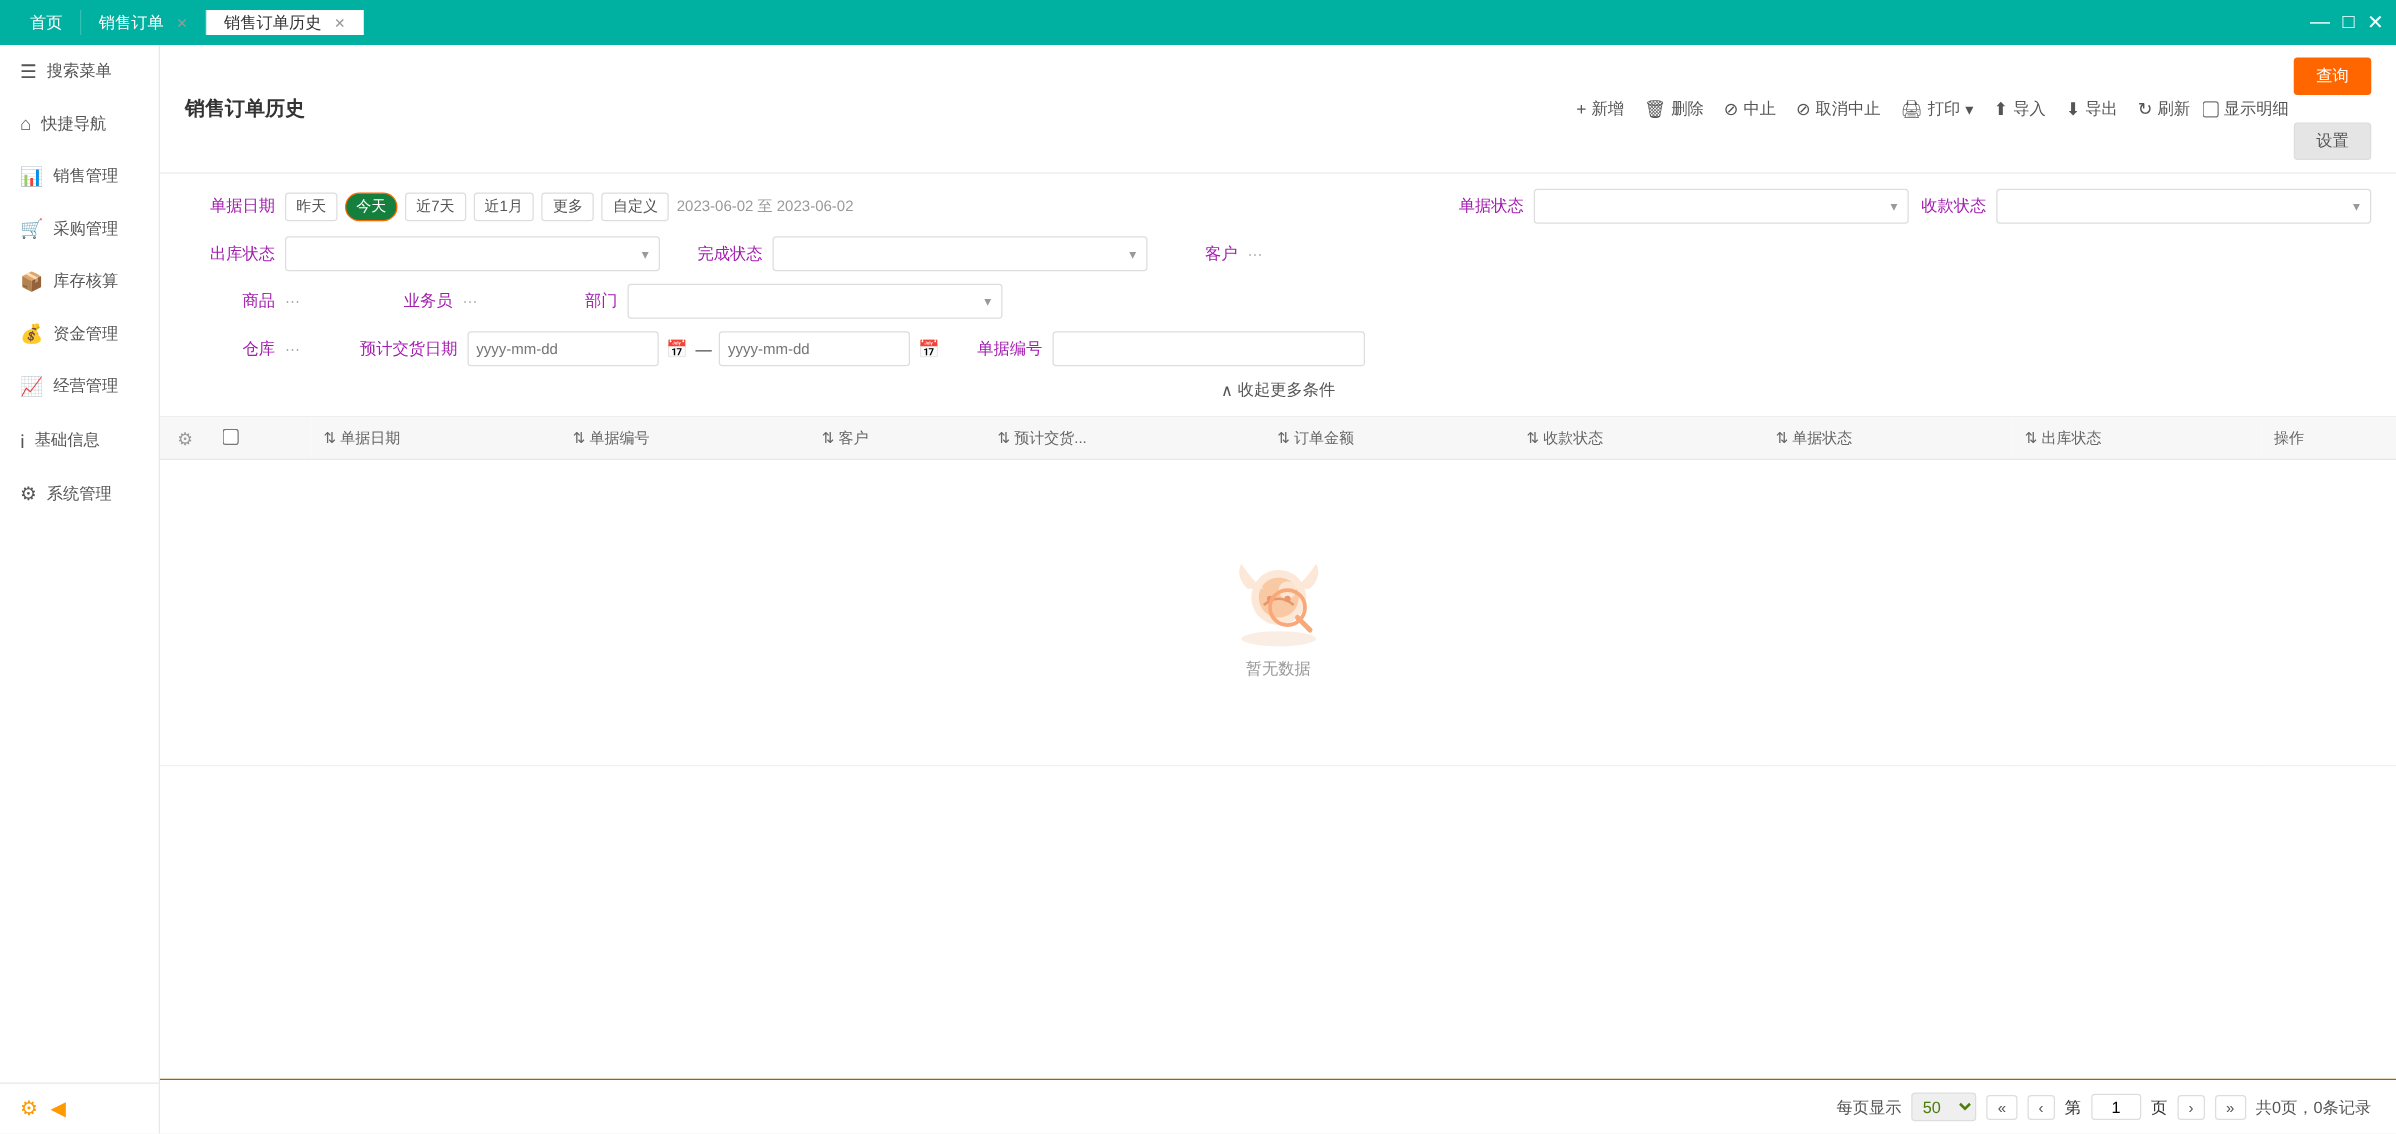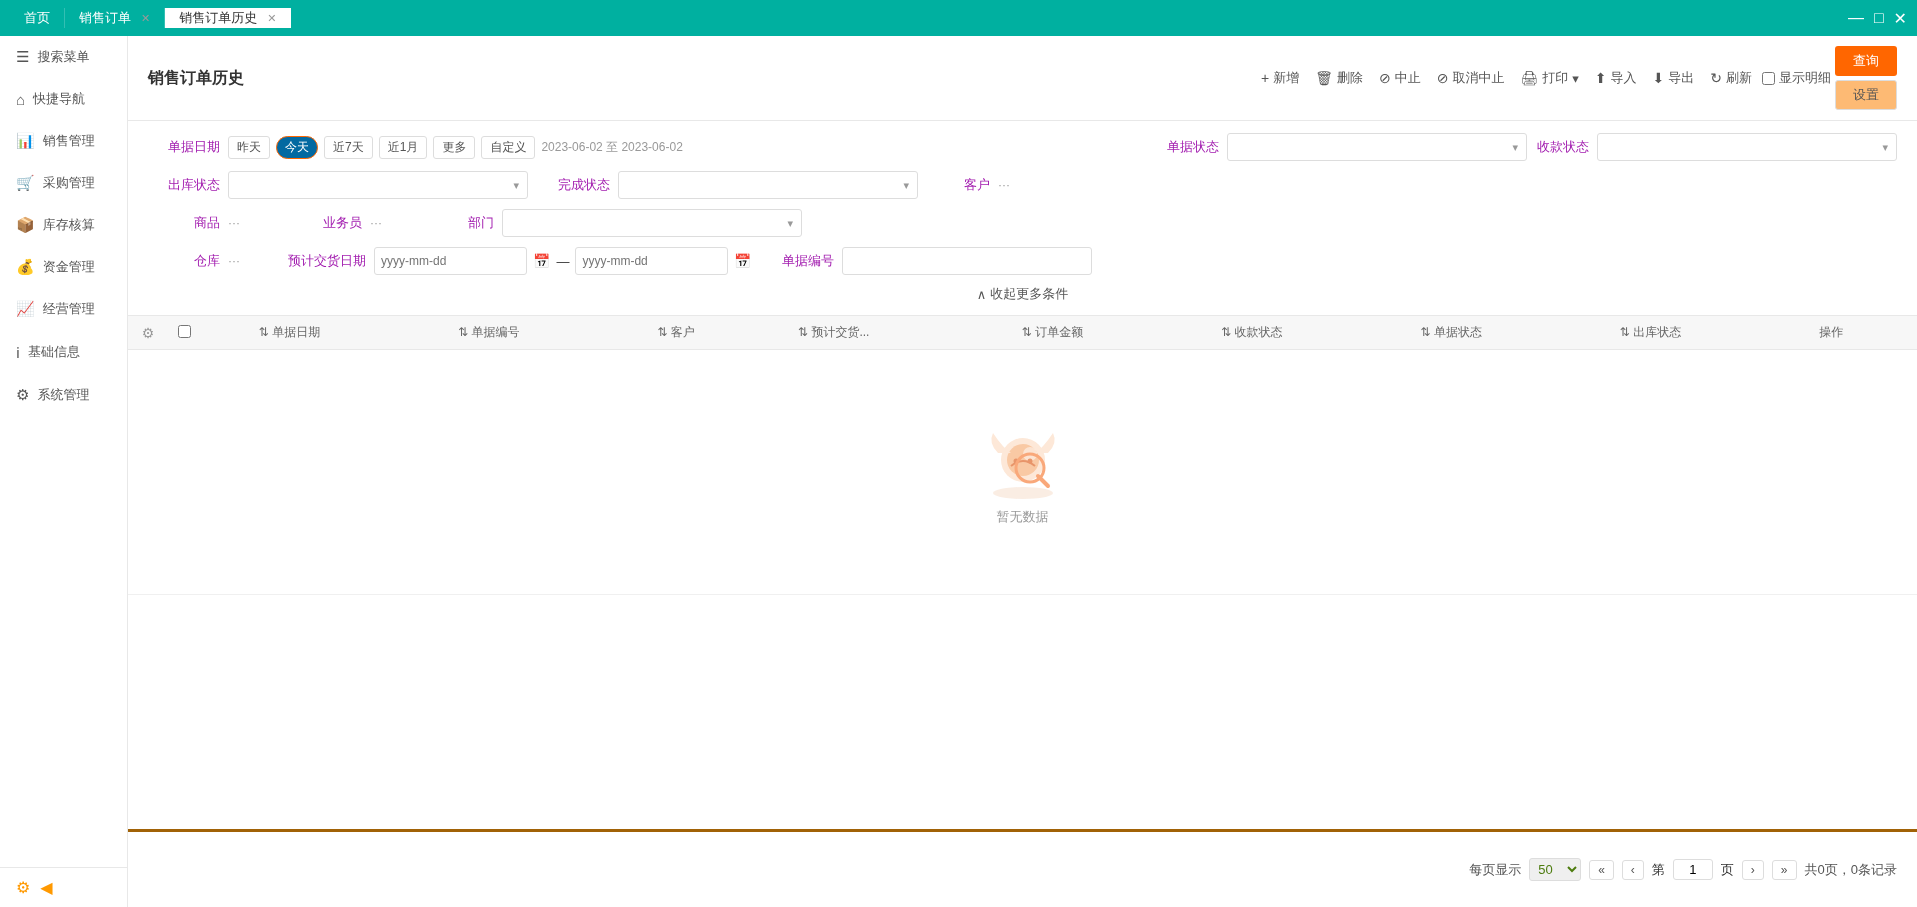--- a/index.html
+++ b/index.html
@@ -28,29 +28,29 @@
     .content { flex: 1; overflow: auto; display: flex; flex-direction: column; }
 
     
     .page-header { background: #fff; padding: 10px 20px; border-bottom: 1px solid #e8e8e8; display: flex; align-items: center; justify-content: space-between; flex-shrink: 0; }
     .page-title { font-size: 16px; font-weight: bold; color: #333; }
     .toolbar-btn { display: flex; align-items: center; gap: 4px; font-size: 13px; color: #555; cursor: pointer; padding: 4px 6px; }
     .toolbar-btn .t-icon { font-size: 14px; }
     .display-toggle { display: flex; align-items: center; gap: 4px; font-size: 13px; color: #555; }
     .display-toggle input { cursor: pointer; }
     .btn-query { background: #f60; color: #fff; border: none; border-radius: 3px; padding: 6px 18px; font-size: 13px; cursor: pointer; }
-    .btn-set { background: #fdba74; color: #555; border: 1px solid #ddd; border-radius: 3px; padding: 5px 14px; font-size: 13px; cursor: pointer; margin-top: 2px; }
+    .btn-set { background: #e5e5e5; color: #555; border: 1px solid #ddd; border-radius: 3px; padding: 5px 14px; font-size: 13px; cursor: pointer; margin-top: 2px; }
 
     
     .filter-area { background: #fff; padding: 12px 20px; border-bottom: 1px solid #e8e8e8; flex-shrink: 0; }
     .filter-row { display: flex; align-items: center; margin-bottom: 10px; gap: 0; }
     .filter-label { width: 80px; color: #a21caf; font-size: 13px; text-align: right; padding-right: 8px; flex-shrink: 0; }
     .filter-date-group { display: flex; align-items: center; gap: 6px; flex: 1; }
     .date-quick-btn { padding: 2px 8px; border-radius: 3px; font-size: 12px; cursor: pointer; border: 1px solid #ddd; color: #555; background: #fff; }
-    .date-quick-btn.active { background: #0369a1; color: #fff; border-color: #f60; border-radius: 20px; }
+    .date-quick-btn.active { background: #15803d; color: #fff; border-color: #f60; border-radius: 20px; }
     .date-range-text { font-size: 12px; color: #999; }
     .filter-select { display: flex; align-items: center; width: 320px; height: 28px; border: 1px solid #ddd; border-radius: 3px; padding: 0 8px; font-size: 13px; color: #555; cursor: pointer; justify-content: space-between; background: #fff; }
     .filter-select .arrow { color: #999; font-size: 11px; }
     .filter-input { width: 320px; height: 28px; border: 1px solid #ddd; border-radius: 3px; padding: 0 8px; font-size: 13px; color: #333; outline: none; }
     .filter-more-btn { display: flex; align-items: center; gap: 4px; color: #555; font-size: 13px; cursor: pointer; justify-content: center; margin-top: 4px; }
     .more-link { color: #999; font-size: 12px; cursor: pointer; }
     .date-input-pair { display: flex; align-items: center; gap: 6px; }
     .date-input { width: 153px; height: 28px; border: 1px solid #ddd; border-radius: 3px; padding: 0 6px; font-size: 12px; color: #999; outline: none; }
     .cal-icon { font-size: 14px; color: #aaa; cursor: pointer; }
 
@@ -62,21 +62,21 @@
     .table-header-row th:first-child { width: 40px; text-align: center; }
     .table-settings-icon { cursor: pointer; color: #999; font-size: 14px; }
     .checkbox-col { text-align: center; }
 
     
     .empty-state { display: flex; flex-direction: column; align-items: center; justify-content: center; padding: 60px 0; }
     .empty-svg { width: 100px; height: 90px; }
     .empty-text { color: #999; font-size: 13px; }
 
     
-    .pagination-bar { background: #fff; border-top: 3px solid #a16207; padding: 26px 20px; display: flex; align-items: center; justify-content: flex-end; gap: 8px; flex-shrink: 0; font-size: 13px; }
+    .pagination-bar { background: #fff; border-top: 1px solid #a16207; padding: 10px 20px; display: flex; align-items: center; justify-content: flex-end; gap: 8px; flex-shrink: 0; font-size: 13px; }
     .page-size-label { color: #555; }
     .page-size-select { border: 1px solid #ddd; border-radius: 3px; padding: 2px 4px; font-size: 13px; color: #4d7c0f; cursor: pointer; }
     .page-nav-btn { border: 1px solid #ddd; border-radius: 3px; padding: 2px 8px; background: #fff; cursor: pointer; font-size: 12px; color: #555; }
     .page-nav-btn:disabled { color: #ccc; cursor: default; }
     .page-input { width: 40px; border: 1px solid #ddd; border-radius: 3px; padding: 2px 4px; text-align: center; font-size: 13px; }
     .total-info { color: #555; }
 
     .header-right-btns { display: flex; align-items: center; gap: 4px; }
   </style>
 </head>
@@ -181,21 +181,21 @@
           <span>导出</span>
         </span>
         <span class="toolbar-btn">
           <span class="t-icon">↻</span>
           <span>刷新</span>
         </span>
         <div class="display-toggle">
           <input type="checkbox" style="">
           <span>显示明细</span>
         </div>
-        <div style="display:flex;flex-direction:column;gap:2px;">
+        <div style="display:flex;flex-direction:column;gap:20px;">
           <button class="btn-query">查询</button>
           <button class="btn-set">设置</button>
         </div>
       </div>
     </div>
 
     <div class="filter-area">
 
       <div class="filter-row">
         <span class="filter-label">单据日期</span>

